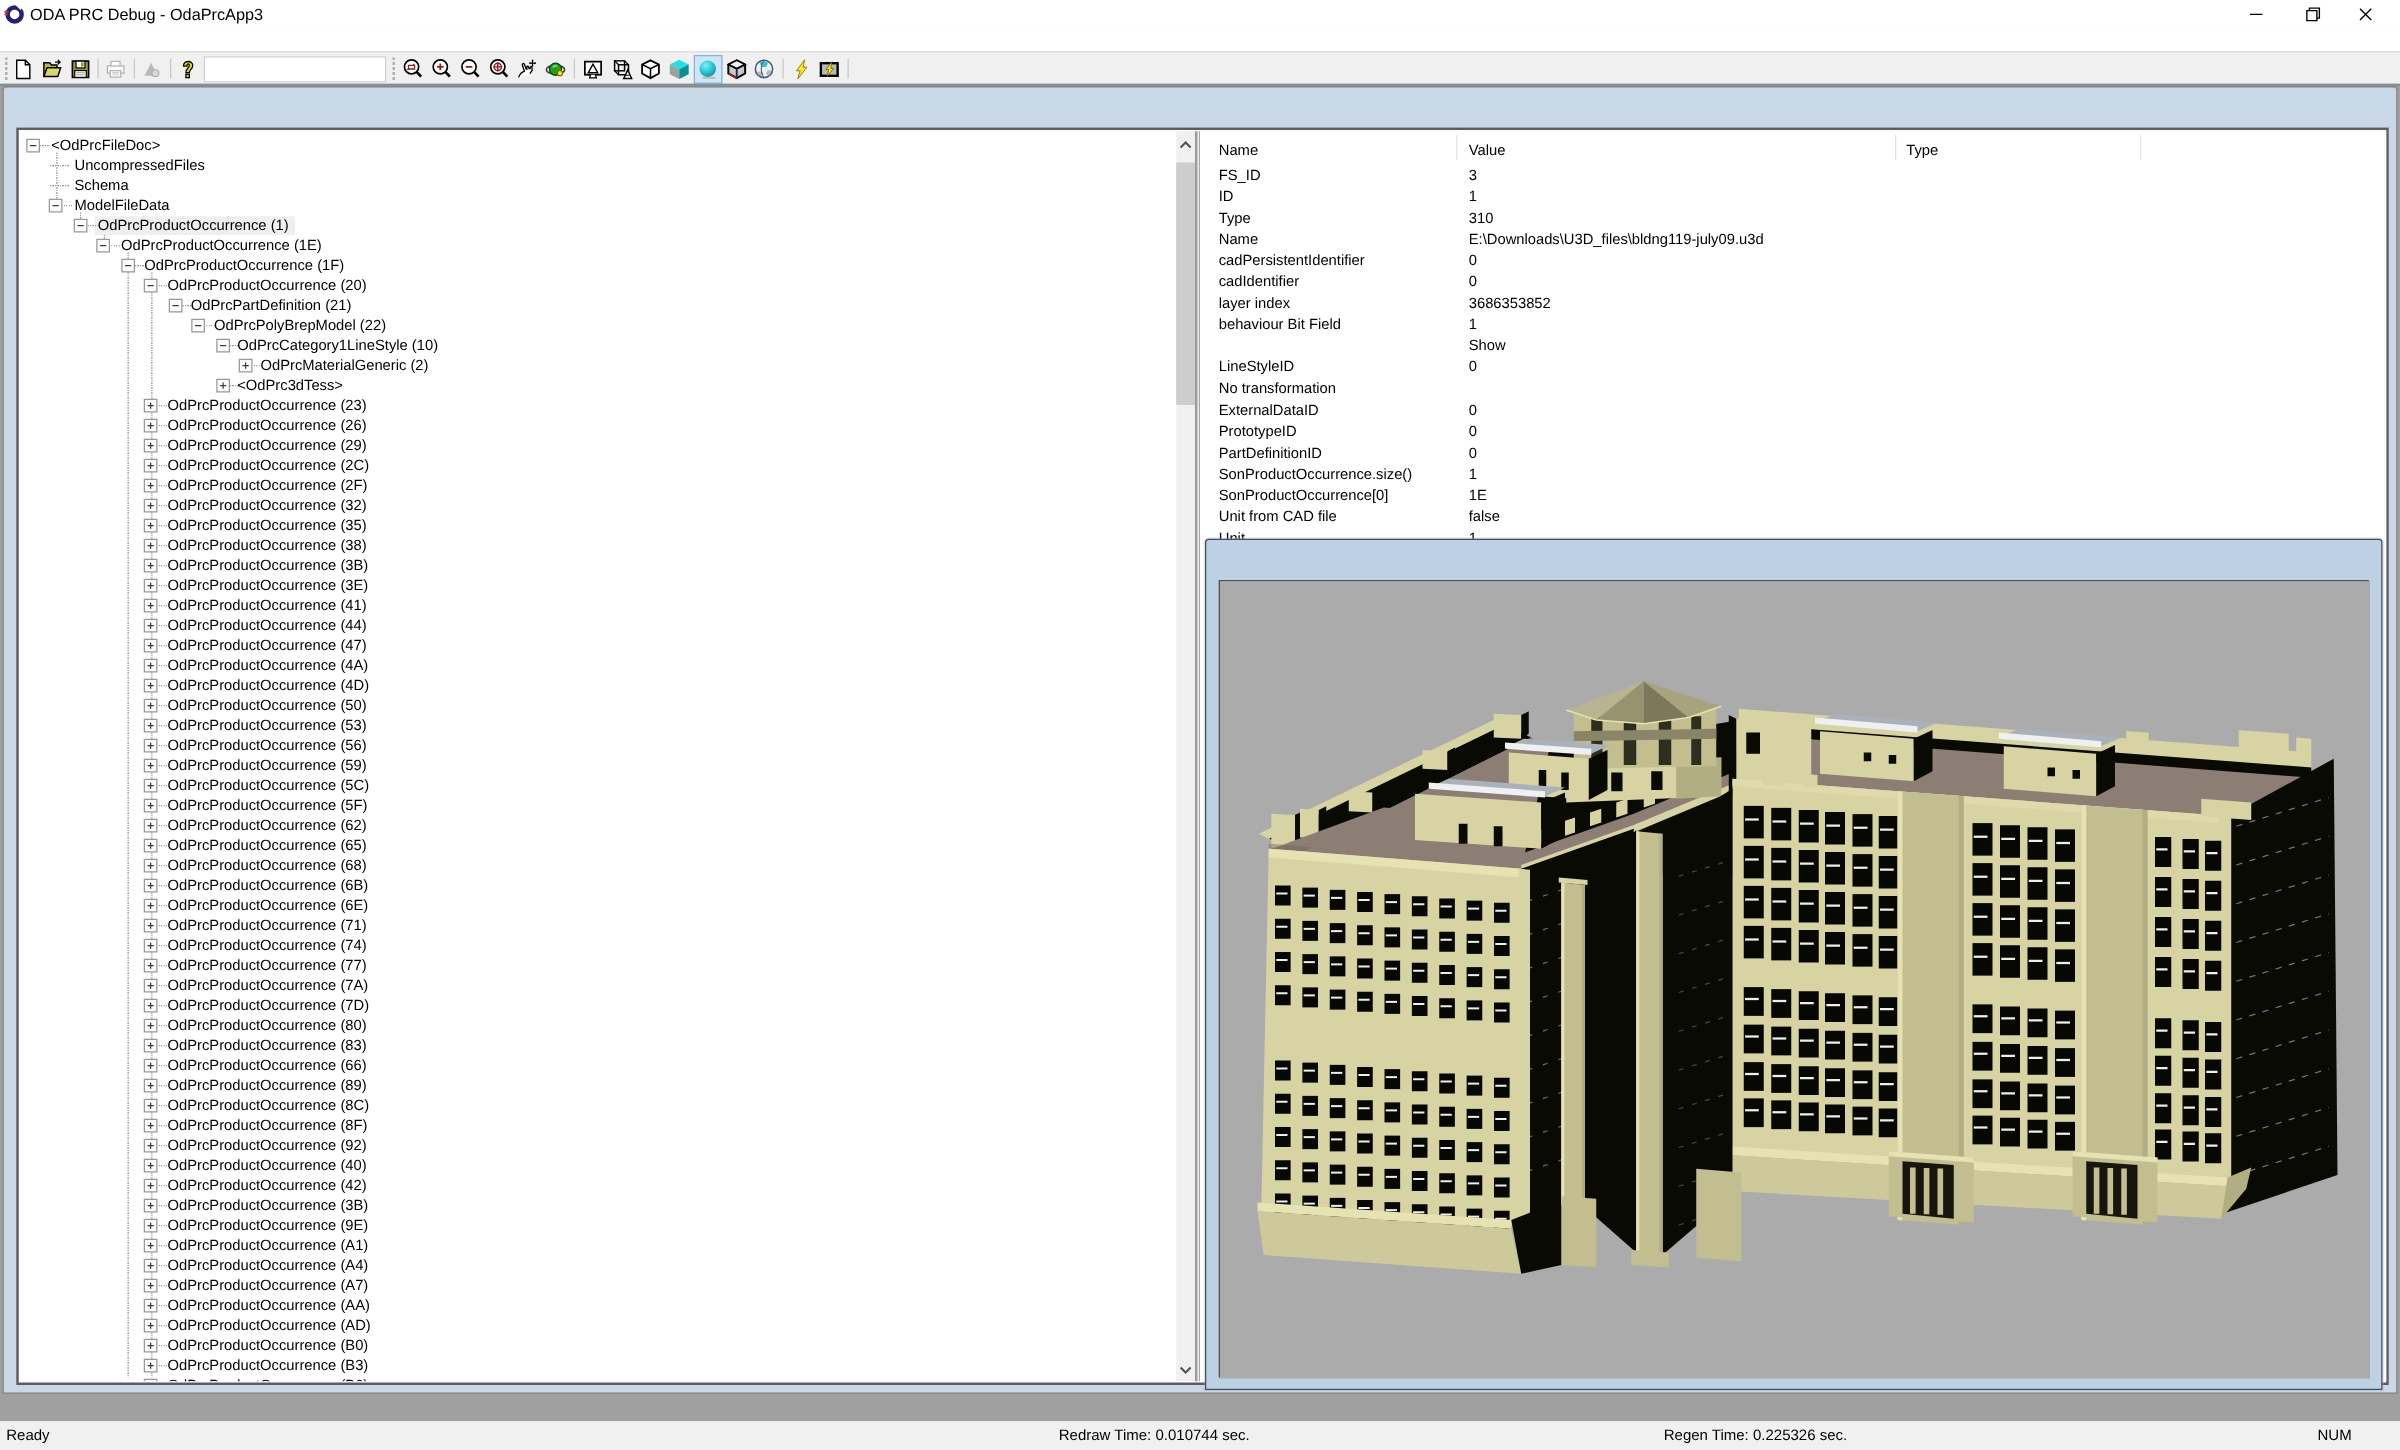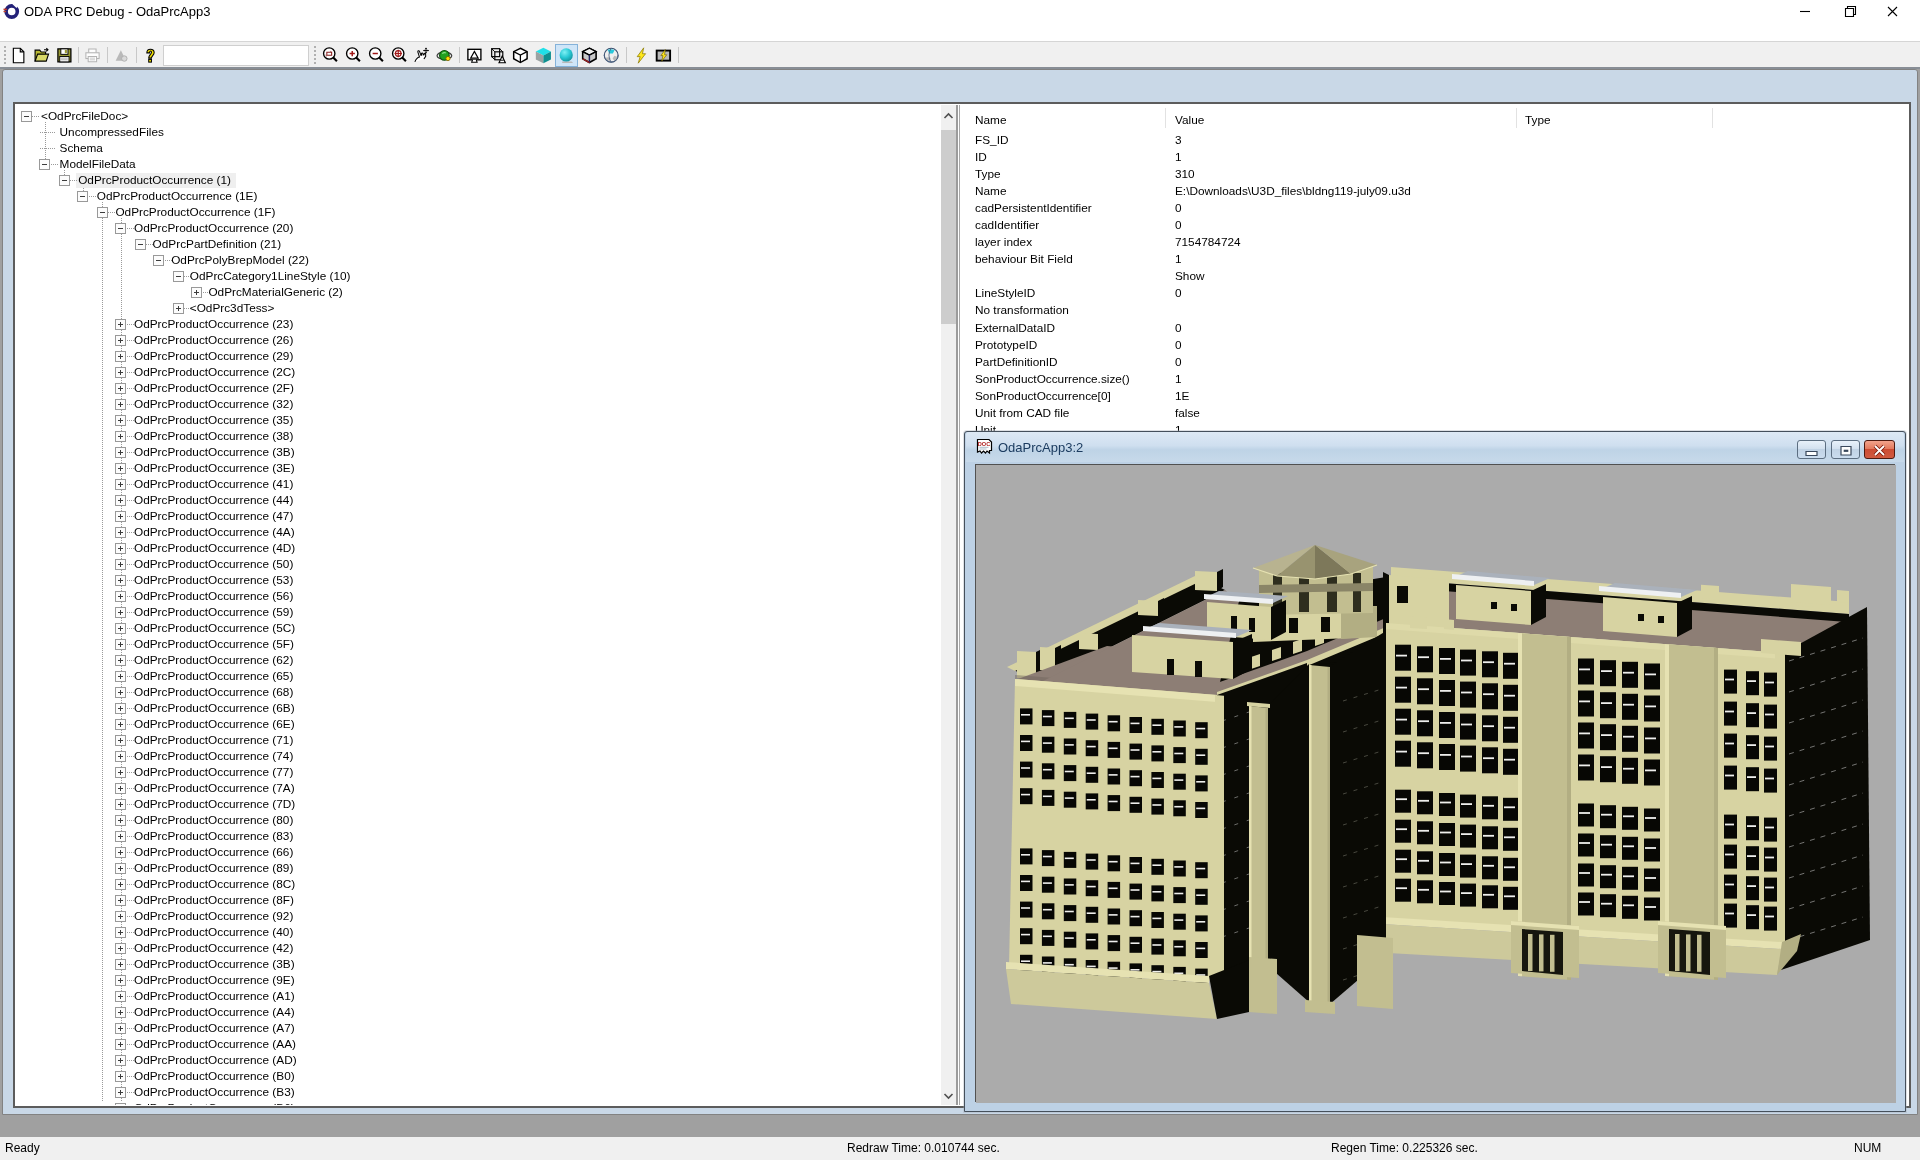--- a/index.html
+++ b/index.html
@@ -727,21 +727,21 @@
         <div class="pr" style="left:215px;top:45px">1</div>
         <div class="pr" style="left:15px;top:62px">Type</div>
         <div class="pr" style="left:215px;top:62px">310</div>
         <div class="pr" style="left:15px;top:79px">Name</div>
         <div class="pr" style="left:215px;top:79px">E:\Downloads\U3D_files\bldng119-july09.u3d</div>
         <div class="pr" style="left:15px;top:96px">cadPersistentIdentifier</div>
         <div class="pr" style="left:215px;top:96px">0</div>
         <div class="pr" style="left:15px;top:113px">cadIdentifier</div>
         <div class="pr" style="left:215px;top:113px">0</div>
         <div class="pr" style="left:15px;top:130px">layer index</div>
-        <div class="pr" style="left:215px;top:130px">7154784724</div>
+        <div class="pr" style="left:215px;top:130px">3686353852</div>
         <div class="pr" style="left:15px;top:147px">behaviour Bit Field</div>
         <div class="pr" style="left:215px;top:147px">1</div>
         <div class="pr" style="left:215px;top:164px">Show</div>
         <div class="pr" style="left:15px;top:181px">LineStyleID</div>
         <div class="pr" style="left:215px;top:181px">0</div>
         <div class="pr" style="left:15px;top:198px">No transformation</div>
         <div class="pr" style="left:15px;top:216px">ExternalDataID</div>
         <div class="pr" style="left:215px;top:216px">0</div>
         <div class="pr" style="left:15px;top:233px">PrototypeID</div>
         <div class="pr" style="left:215px;top:233px">0</div>
@@ -752,45 +752,20 @@
         <div class="pr" style="left:15px;top:284px">SonProductOccurrence[0]</div>
         <div class="pr" style="left:215px;top:284px">1E</div>
         <div class="pr" style="left:15px;top:301px">Unit from CAD file</div>
         <div class="pr" style="left:215px;top:301px">false</div>
         <div class="pr" style="left:15px;top:318px">Unit</div>
         <div class="pr" style="left:215px;top:318px">1</div>
       </div>
     </div>
   </div>
 <div class="abs" id="win2">
-    <div id="w2title">
-      <svg class="abs" style="left:10px;top:6px" width="17" height="17" viewBox="0 0 17 17">
-<path d="M1.5 1.5 H13 L15.5 4 V12.5 L13.5 12.5 L13.5 15 L11 13 L9.5 15 L7.5 13 L5.5 15 L4 13 L1.5 14 Z" fill="#fff" stroke="#000" stroke-width="1.2"></path>
-<text x="8" y="7.6" font-size="5.6" font-weight="bold" text-anchor="middle" fill="#b02020" font-family="Liberation Sans">DOC</text>
-<path d="M3.5 9.3 h9 M3.5 11 h7" stroke="#9ab" stroke-width="0.8"></path>
-</svg>
-      <div class="t">OdaPrcApp3:2</div>
-      <div class="cbtn2" style="left:831px">
-        <svg width="31" height="21" viewBox="0 0 31 21" style="position:absolute;left:-1px;top:-1px">
-          <path d="M9 11.5 h11 v4 H9 Z" fill="#fdfefe" stroke="#39485c" stroke-width="1.2"></path>
-        </svg>
-      </div>
-      <div class="cbtn2" style="left:865px">
-        <svg width="31" height="21" viewBox="0 0 31 21" style="position:absolute;left:-1px;top:-1px">
-          <path d="M10 6.5 h10 v8.5 H10 Z" fill="#fdfefe" stroke="#39485c" stroke-width="1.2"></path>
-          <path d="M12.7 9.7 h4.6 v2.2 h-4.6 Z" fill="#39485c"></path>
-        </svg>
-      </div>
-      <div class="cbtn2" id="w2close" style="left:898px">
-        <svg width="31" height="21" viewBox="0 0 31 21" style="position:absolute;left:-1px;top:-1px">
-          <path d="M11 6 L20 15 M20 6 L11 15" stroke="#7c1d0e" stroke-width="3.6"></path>
-          <path d="M11 6 L20 15 M20 6 L11 15" stroke="#fff" stroke-width="1.8"></path>
-        </svg>
-      </div>
-    </div>
     <div id="w2client">
       <svg class="abs" style="left:0;top:0" width="920" height="638" viewBox="0 0 920 638">
         <rect width="920" height="638" fill="#ababab"></rect>
         <g transform="translate(-975,-464)">
           <defs>
             <g id="wl">
               <rect width="12.5" height="16" fill="#070704"></rect>
               <rect x="1" y="5.6" width="9" height="1.6" fill="#eeeeec"></rect>
             </g>
             <g id="wu">

